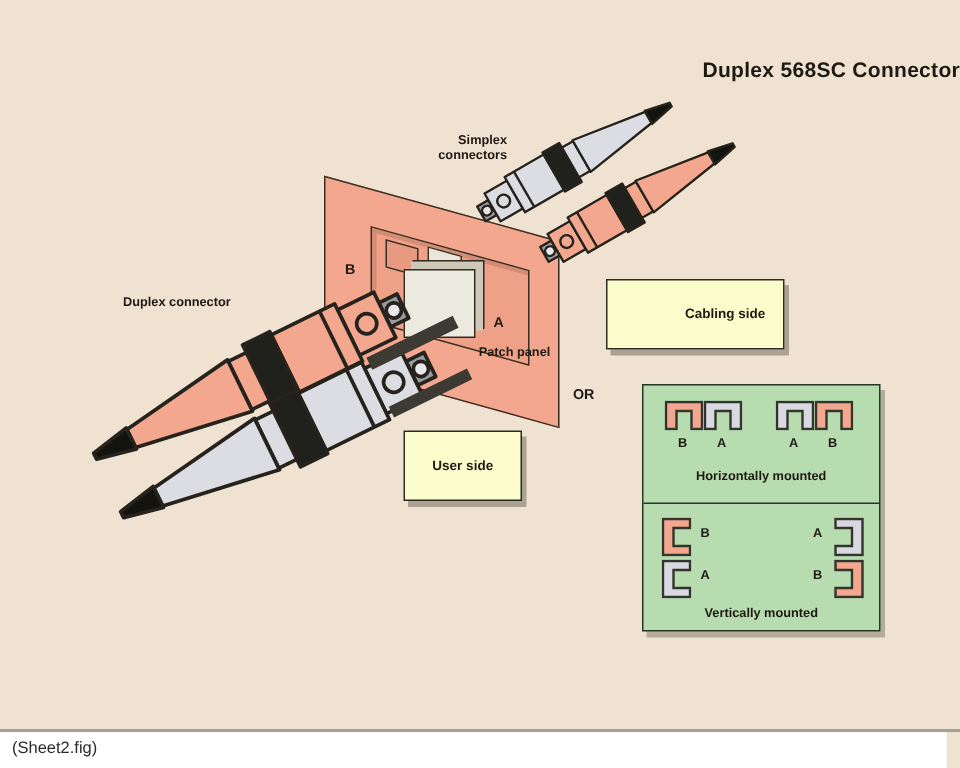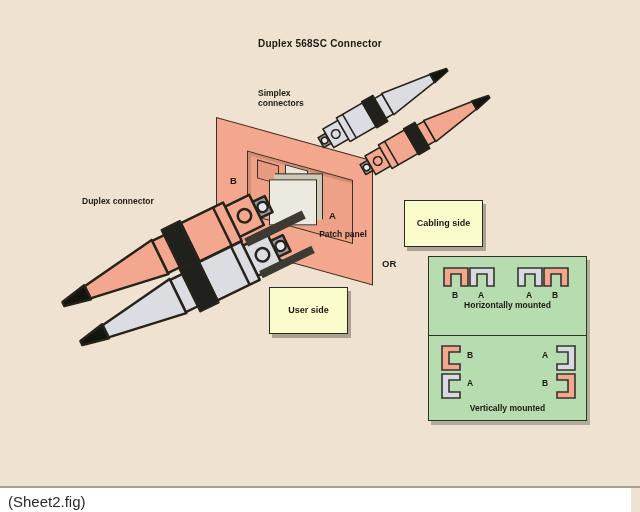--- a/index.html
+++ b/index.html
@@ -1,20 +1,20 @@
 <!DOCTYPE html>
 <html><head>
 <meta charset="utf-8">
 <style>
   html,body{margin:0;padding:0;}
   body{font-family:"Liberation Sans","DejaVu Sans",sans-serif;}
   #stage{position:relative;width:640px;height:512px;background:#f0e2d0;overflow:hidden;}
 
   .txt{position:absolute;color:#1d1a14;font-weight:bold;}
-  #title{left:0;right:0;top:38px;text-align:center;font-size:10px;letter-spacing:.2px;}
+  #title{left:0;right:0;top:38px;text-align:right;font-size:14px;letter-spacing:.2px;}
 
   
   #panel{position:absolute;left:216px;top:117px;width:155px;height:123px;
          background:#f2a78e;border:1.6px solid #3a2f24;
          transform:skewY(15.5deg);transform-origin:top left;z-index:1;}
   #panel-recess{position:absolute;left:30px;top:24px;width:104px;height:62px;
          border:1.6px solid #3a2f24;background:#efa188;
          box-shadow:inset 3px 3px 0 rgba(90,50,35,.18);}
   #panel-opening{position:absolute;left:40px;top:30px;width:20px;height:17px;
          border:1.5px solid #3a2f24;background:#e89a80;}
@@ -32,63 +32,63 @@
   
   .conn{position:absolute;z-index:2;}
   #simplex-gray{left:310px;top:85px;width:150px;color:#dcdde2;transform:rotate(-30deg);}
   #simplex-salmon{left:352px;top:112px;width:150px;color:#f2a78e;transform:rotate(-30deg);}
   #duplex-salmon{left:48px;top:222px;width:235px;color:#f2a78e;transform:rotate(-26deg) scaleX(-1);}
   #duplex-gray{left:66px;top:261px;width:235px;color:#dcdde2;transform:rotate(-26deg) scaleX(-1);}
   .clipbar{position:absolute;background:#3c3a33;z-index:3;}
   #duplex-clip1{left:243px;top:224px;width:64px;height:9px;transform:rotate(-26deg);}
   #duplex-clip2{left:258px;top:258px;width:58px;height:8px;transform:rotate(-26deg);}
 
-  #simplex-label{left:258px;top:88px;width:80px;text-align:left;font-size:8.5px;line-height:1.2;z-index:4;}
+  #simplex-label{left:258px;top:88px;width:80px;text-align:right;font-size:8.5px;line-height:1.2;z-index:4;}
   #duplex-label{left:82px;top:196px;width:80px;text-align:left;font-size:8.5px;line-height:1.2;z-index:4;}
   #or-text{left:382px;top:258px;font-size:9.5px;}
 
   
   .callout{position:absolute;width:77px;height:45px;background:#fbfccb;
         border:1.5px solid #2a2a24;box-shadow:3px 4px 0 rgba(125,120,104,.6);
         display:flex;align-items:center;justify-content:center;text-align:center;
         font-weight:bold;font-size:9px;line-height:1.25;color:#1d1a14;z-index:5;}
-  #cabling-box{left:404px;top:200px;}
+  #cabling-box{left:404px;top:186px;padding-left:40px;}
   #user-box{left:269px;top:287px;}
 
   
   #mount-box{position:absolute;left:428px;top:256px;width:157px;height:163px;
         background:#b7dcb0;border:1.6px solid #2b3526;
         box-shadow:3px 4px 0 rgba(115,120,100,.5);z-index:5;}
   #mount-divider{position:absolute;left:0;right:0;top:78px;height:0;
         border-top:1.6px solid #2b3526;}
   .bracket{position:absolute;}
   .mount-letter{font-size:8.5px;}
   .mount-caption{left:0;right:0;text-align:center;font-size:8.5px;}
-  #h-caption{top:43px;}
+  #h-caption{top:55px;}
   #v-caption{top:146px;}
   .pos-a{fill:#d9dae1;stroke:#34342e;stroke-width:1.6;}
   .pos-b{fill:#f2a78e;stroke:#34342e;stroke-width:1.6;}
 
   
   #legend{position:absolute;left:75px;top:367px;width:152px;height:74px;
         background:#f4e8d4;border:1.4px solid #2a2a24;
         box-shadow:3px 3px 0 rgba(130,120,105,.45);z-index:5;}
   .legend-row{position:absolute;left:14px;display:flex;align-items:center;gap:7px;}
   #legend-row-a{top:10px;}
   #legend-row-b{top:30px;}
   .swatch{width:36px;height:13px;border:1.4px solid #34342e;}
   #swatch-a{background:#dcdde6;}
   #swatch-b{background:#f2a78e;}
   .legend-label{font-size:8.8px;font-weight:bold;color:#1d1a14;}
   #legend-note{left:9px;top:52px;font-size:8.2px;}
 
   
   #footer-line{position:absolute;left:0;top:486px;width:640px;height:2px;background:#a9a093;}
   #footer-strip{position:absolute;left:0;top:488px;width:631px;height:24px;background:#ffffff;}
-  #footer-caption{position:absolute;left:8px;top:493px;font-size:15px;color:#2b2b2b;font-weight:normal;}
+  #footer-caption{position:absolute;left:8px;top:493px;font-size:11px;color:#2b2b2b;font-weight:normal;}
 </style>
 </head>
 <body>
 
 <div id="stage">
 
   <svg width="0" height="0" style="position:absolute">
     <defs>
       <g id="conn-shape" stroke="#26231c" stroke-width="2.2" stroke-linejoin="round">
         <rect x="2" y="21" width="12" height="16" fill="#9a9aa0"></rect>

